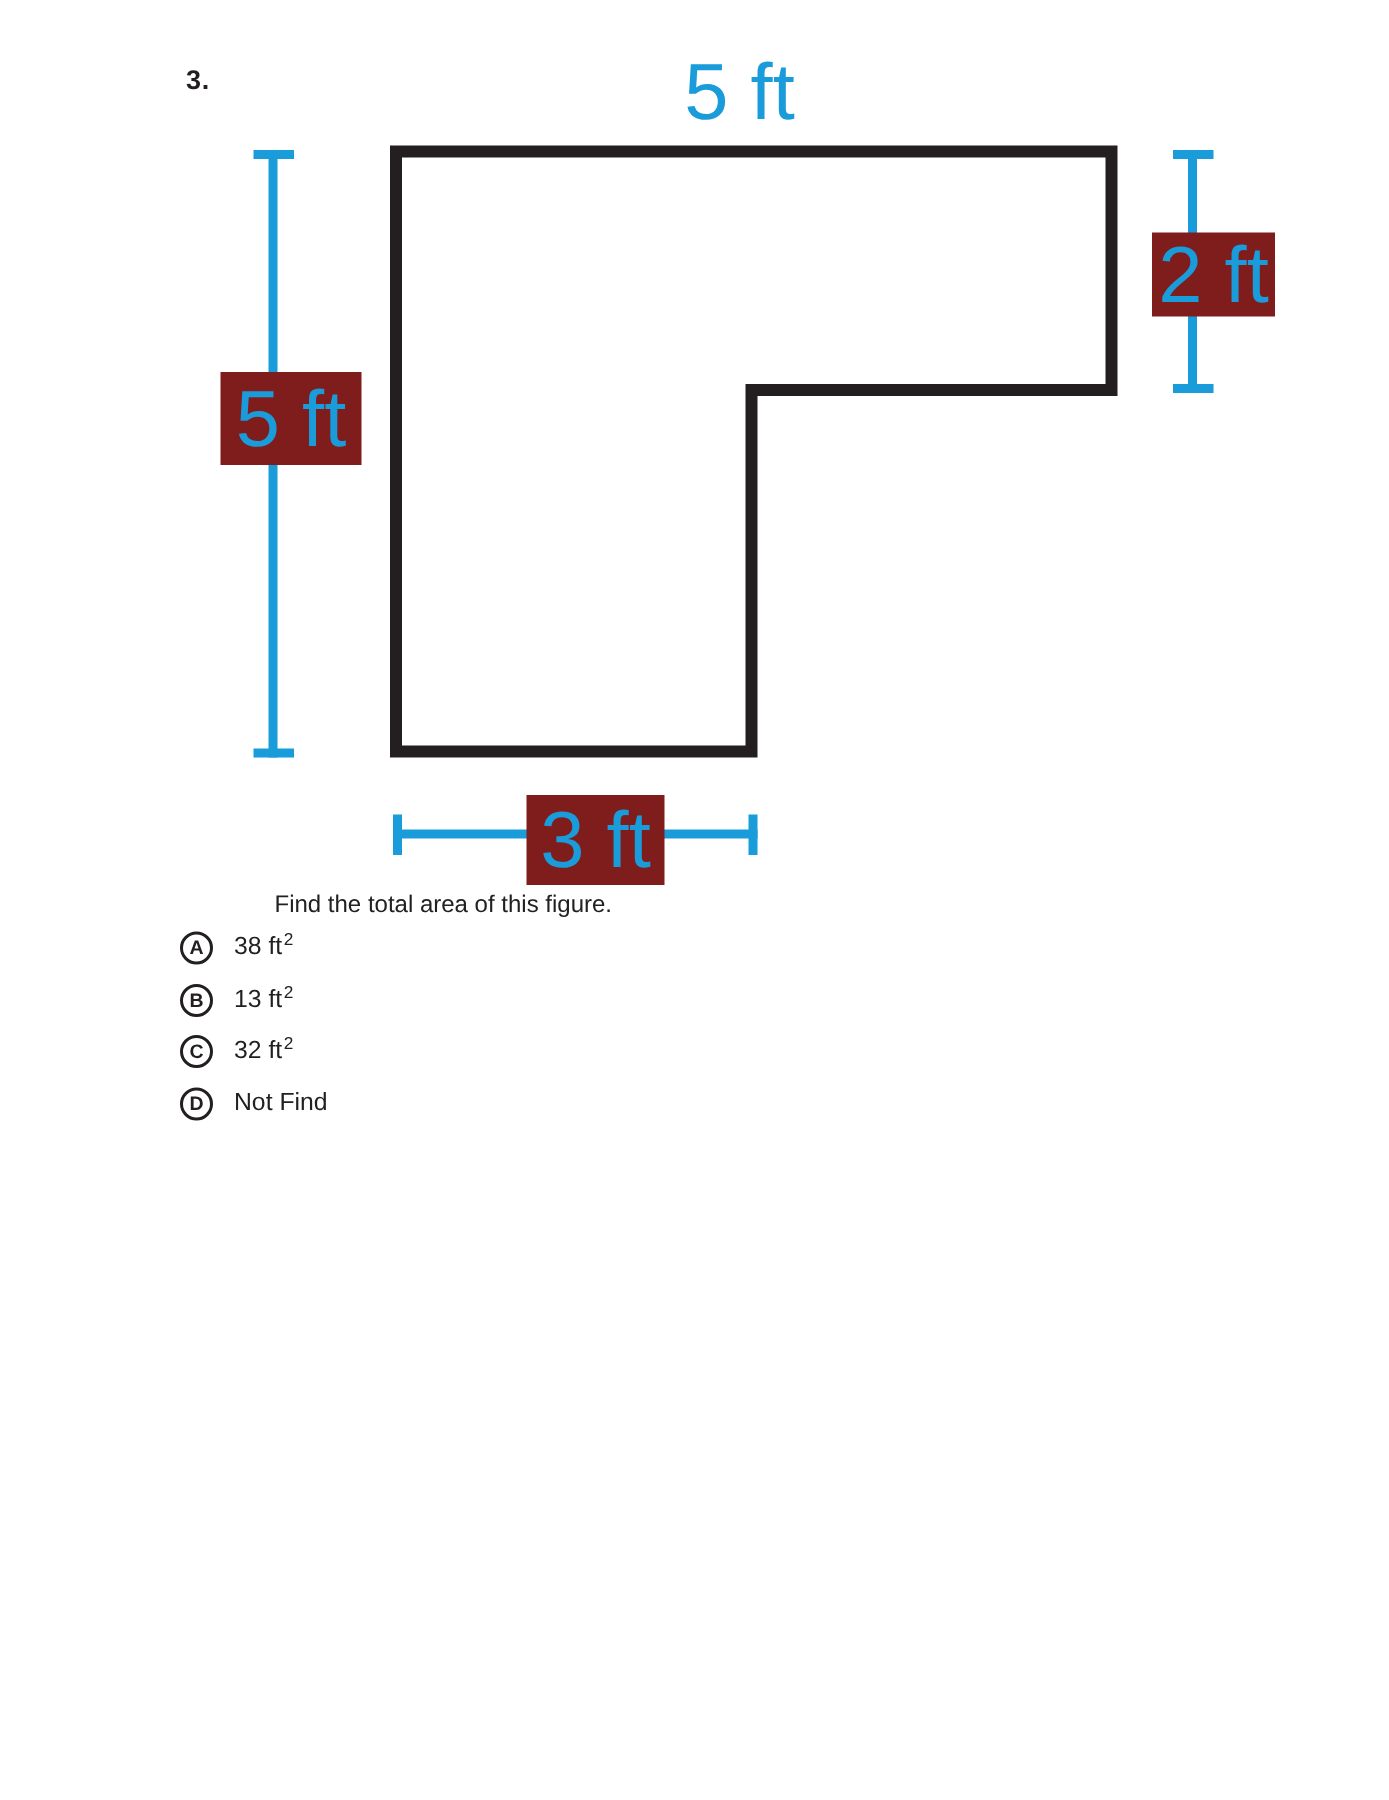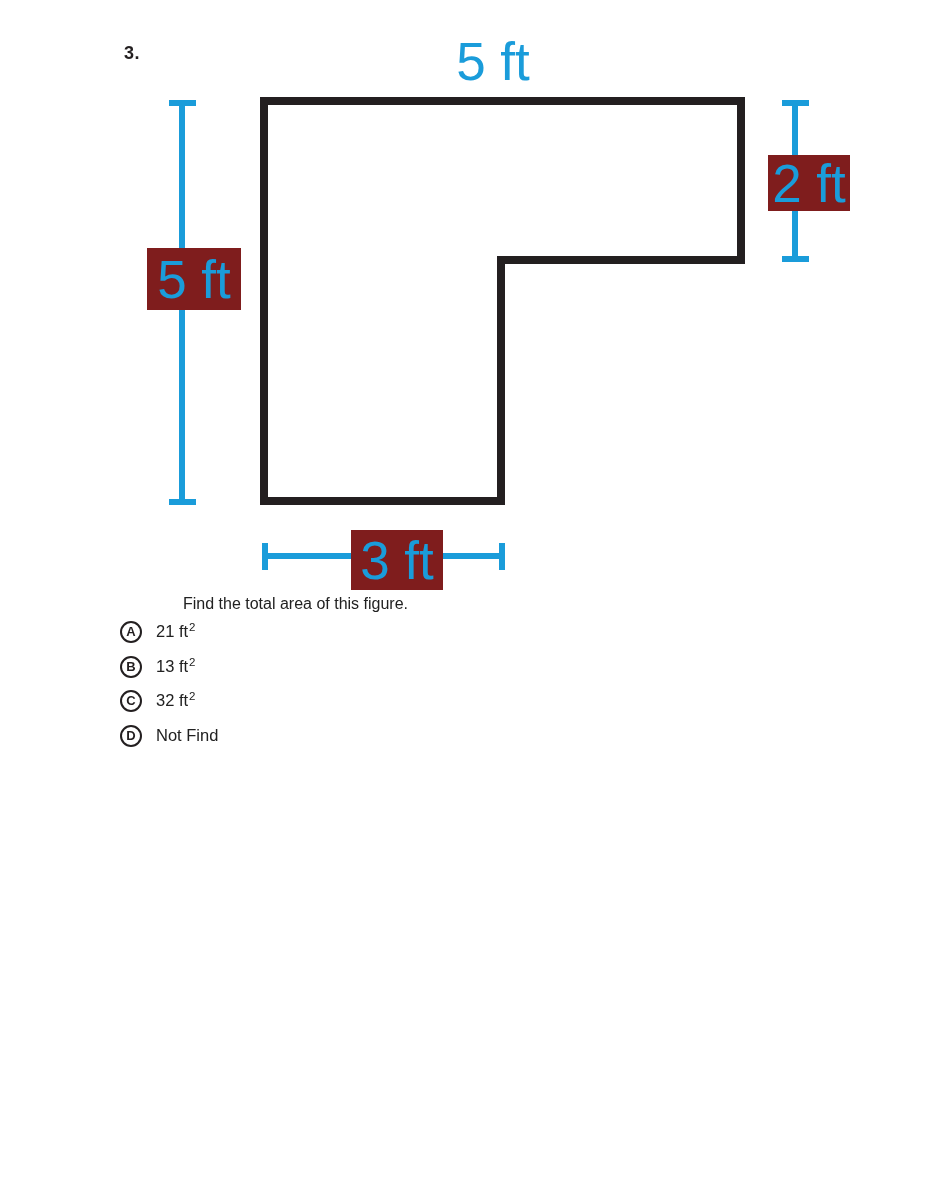--- a/index.html
+++ b/index.html
@@ -113,21 +113,21 @@
 
 <div class="abs dim-label dim-label-top">5 ft</div>
 <div class="abs dim-label dim-label-left">5 ft</div>
 <div class="abs dim-label dim-label-right">2 ft</div>
 <div class="abs dim-label dim-label-bottom">3 ft</div>
 
 <div class="abs prompt">Find the total area of this figure.</div>
 
 <div class="abs option-row option-row-a">
   <div class="option-badge">A</div>
-  <div class="option-text"><span>21 ft</span><span class="sup">2</span></div>
+  <div class="option-text"><span>38 ft</span><span class="sup">2</span></div>
 </div>
 
 <div class="abs option-row option-row-b">
   <div class="option-badge">B</div>
   <div class="option-text"><span>13 ft</span><span class="sup">2</span></div>
 </div>
 
 <div class="abs option-row option-row-c">
   <div class="option-badge">C</div>
   <div class="option-text"><span>32 ft</span><span class="sup">2</span></div>

